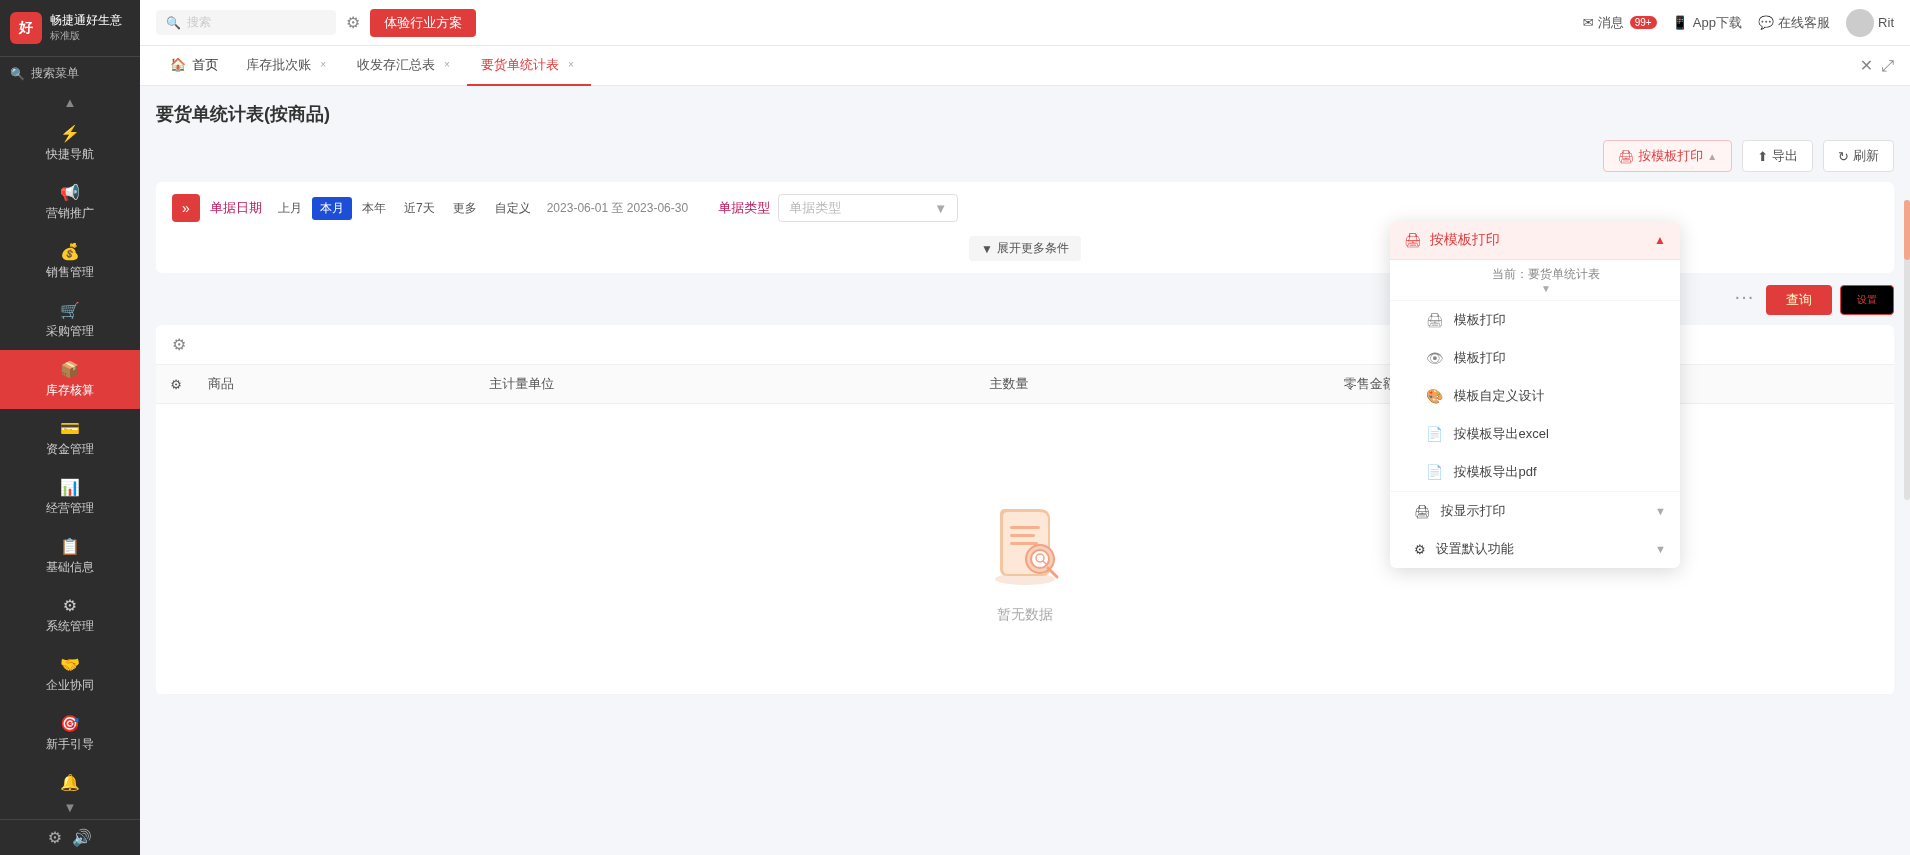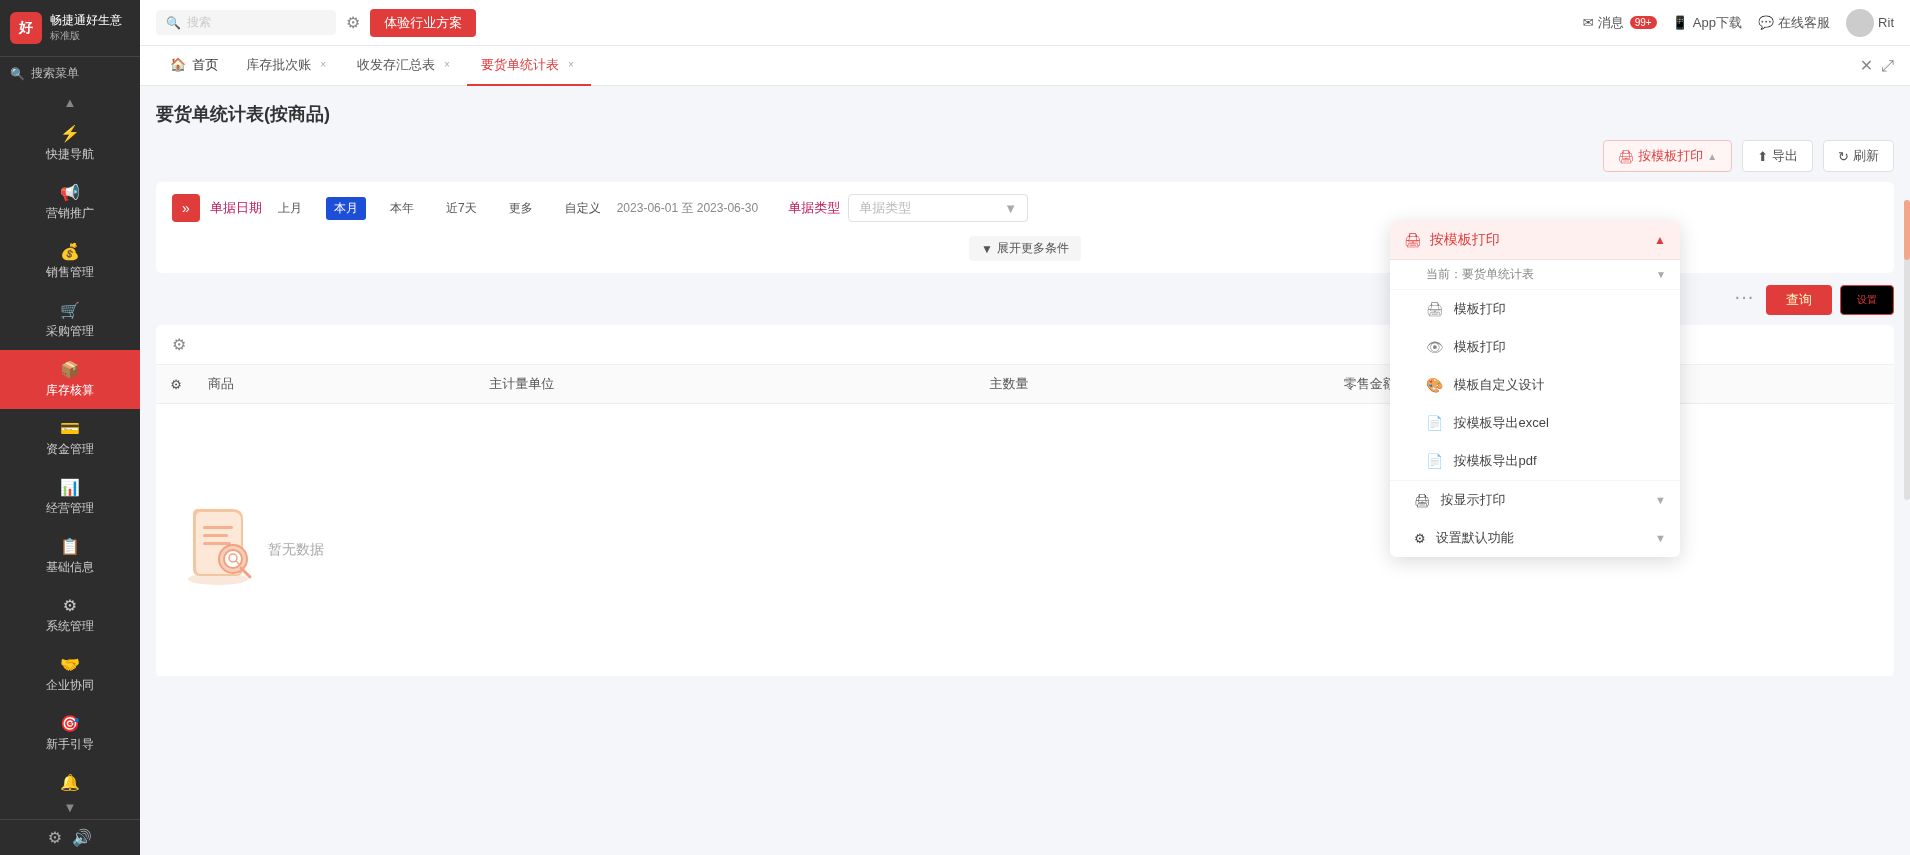--- a/index.html
+++ b/index.html
@@ -179,21 +179,21 @@
       border: none; border-radius: 4px;
       width: 28px; height: 28px;
       cursor: pointer; justify-content: center; font-size: 14px;
       flex-shrink: 0;
     }
     .filter-section {
       display: flex; align-items: center; gap: 8px; flex-wrap: wrap;
     }
     .filter-label { color: #be185d; font-size: 13px; white-space: nowrap; }
     .date-tabs {
-      display: flex; gap: 16px;
+      display: flex; gap: 2px;
     }
     .date-tab {
       padding: 3px 8px; font-size: 12px; cursor: pointer;
       border-radius: 3px; color: #555;
     }
     .date-tab.active { background: #1d4ed8; color: white; border-radius: 3px; }
     .date-range { font-size: 12px; color: #888; }
 
     .filter-dropdown {
       display: flex; align-items: center;
@@ -250,21 +250,21 @@
       border-bottom: 1px solid #eee;
       text-align: left; font-weight: 500;
     }
     td {
       padding: 10px 12px;
       border-bottom: 1px solid #f5f5f5;
       color: #333;
     }
 
     .empty-state {
-      display: flex; align-items: center;
+      display: flex; flex-direction: column; align-items: center;
       padding: 80px 0 60px;
     }
     .empty-icon {
       width: 100px; height: 100px;
       position: relative;
       margin-bottom: 12px;
     }
     .empty-text { color: #aaa; font-size: 14px; }
 
     
@@ -322,21 +322,21 @@
       display: flex; align-items: center; justify-content: space-between;
       padding: 10px 14px 10px 24px;
       cursor: pointer; color: #444; font-size: 13px;
     }
     .print-dropdown-sub-left { display: flex; align-items: center; gap: 10px; }
     .print-dropdown-sub-arrow { color: #aaa; font-size: 11px; }
     .print-dropdown-current {
       padding: 6px 14px 6px 36px;
       font-size: 12px; color: #888;
       border-bottom: 1px solid #f5f5f5;
-      display: flex; align-items: center; justify-content: space-between;
+      display: flex; align-items: center; justify-content: space-between; flex-direction: column;
     }
     .print-dropdown-current-arrow { color: #aaa; font-size: 10px; }
     .print-dropdown-divider { height: 1px; background: #f5f5f5; }
 
     
     ::-webkit-scrollbar { width: 6px; }
     ::-webkit-scrollbar-track { background: transparent; }
     ::-webkit-scrollbar-thumb { background: #ccc; border-radius: 3px; }
 
     

